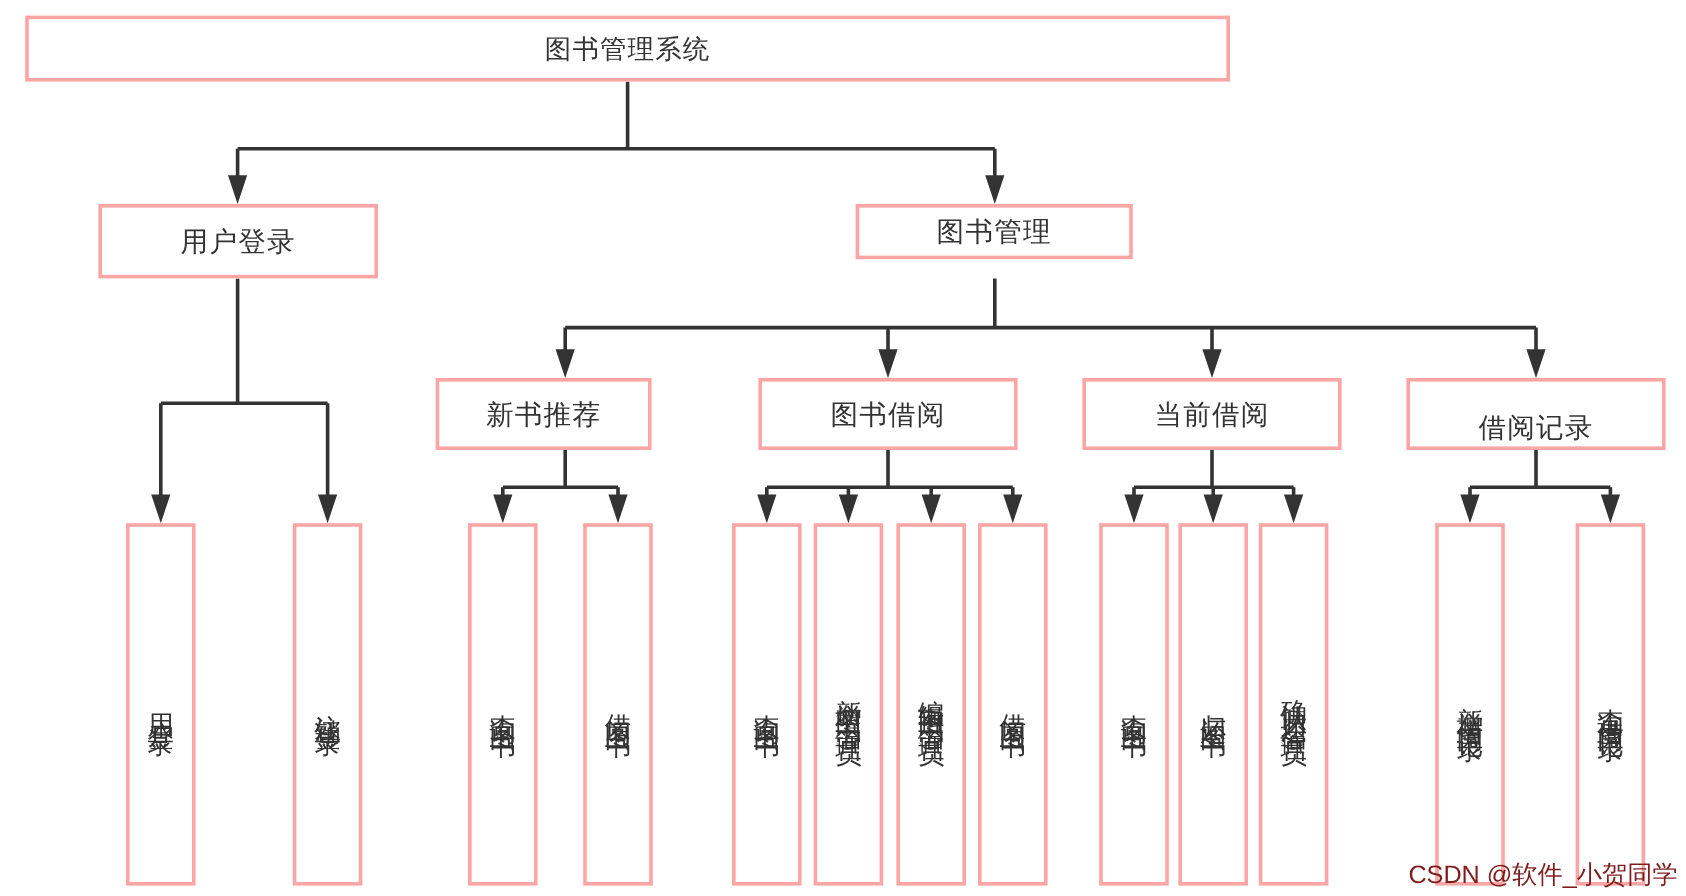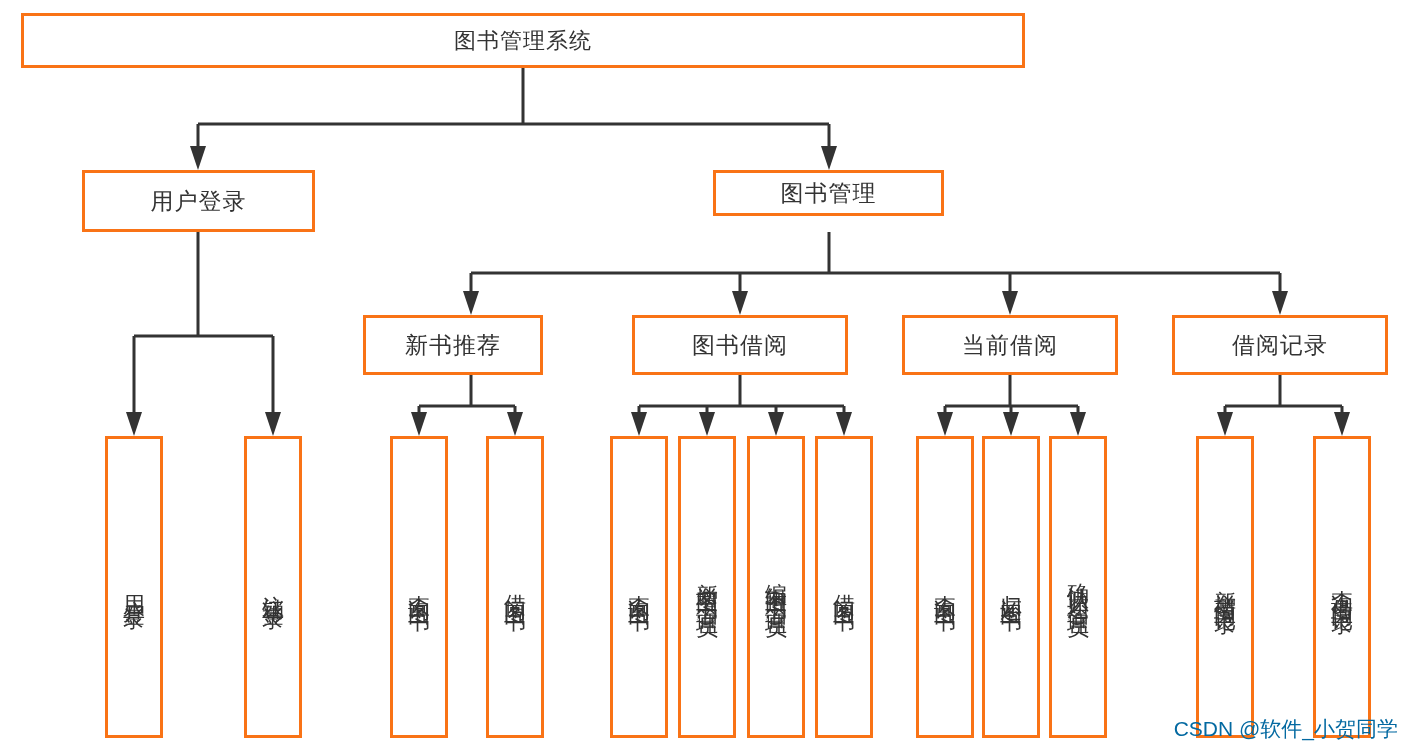--- a/index.html
+++ b/index.html
@@ -9,41 +9,41 @@
     height: 747px;
     background: #ffffff;
     font-family: "Liberation Sans", sans-serif;
     overflow: hidden;
   }
   .connectors { position: absolute; left: 0; top: 0; }
   .box {
     position: absolute;
     box-sizing: border-box;
     background: #ffffff;
-    border: 3px solid #f97316;
+    border: 3px solid #fca5a5;
     display: flex;
     align-items: center;
     justify-content: center;
     color: #333333;
   }
   .hbox { font-size: 23px; letter-spacing: 1px; white-space: nowrap; }
   .root-box { font-size: 22px; }
   .vtext {
     writing-mode: vertical-rl;
     text-orientation: mixed;
     font-size: 22px;
     letter-spacing: 5px;
     color: #333333;
   }
   .watermark {
     position: absolute;
     right: 7px;
     bottom: 4px;
     font-size: 21px;
-    color: #0369a1;
+    color: #7f1d1d;
     white-space: nowrap;
   }
 </style>
 </head>
 <body>
 
 <div class="canvas">
 
   <svg class="connectors" width="1405" height="747" viewBox="0 0 1405 747">
     <g stroke="#333333" stroke-width="3" fill="none">
@@ -98,21 +98,21 @@
 
   <div class="box hbox" style="left:363px; top:315px; width:180px; height:60px;">
     <span>新书推荐</span>
   </div>
   <div class="box hbox" style="left:902px; top:315px; width:216px; height:60px;">
     <span>当前借阅</span>
   </div>
   <div class="box hbox" style="left:632px; top:315px; width:216px; height:60px;">
     <span>图书借阅</span>
   </div>
-  <div class="box hbox" style="left:1172px; top:315px; width:216px; height:60px;">
+  <div class="box hbox" style="left:1172px; top:315px; width:216px; height:60px;align-items:flex-end;">
     <span>借阅记录</span>
   </div>
 
   <div class="box" style="left:105px; top:436px; width:58px; height:302px;">
     <span class="vtext">用户登录</span>
   </div>
   <div class="box" style="left:244px; top:436px; width:58px; height:302px;">
     <span class="vtext">注销登录</span>
   </div>
 

